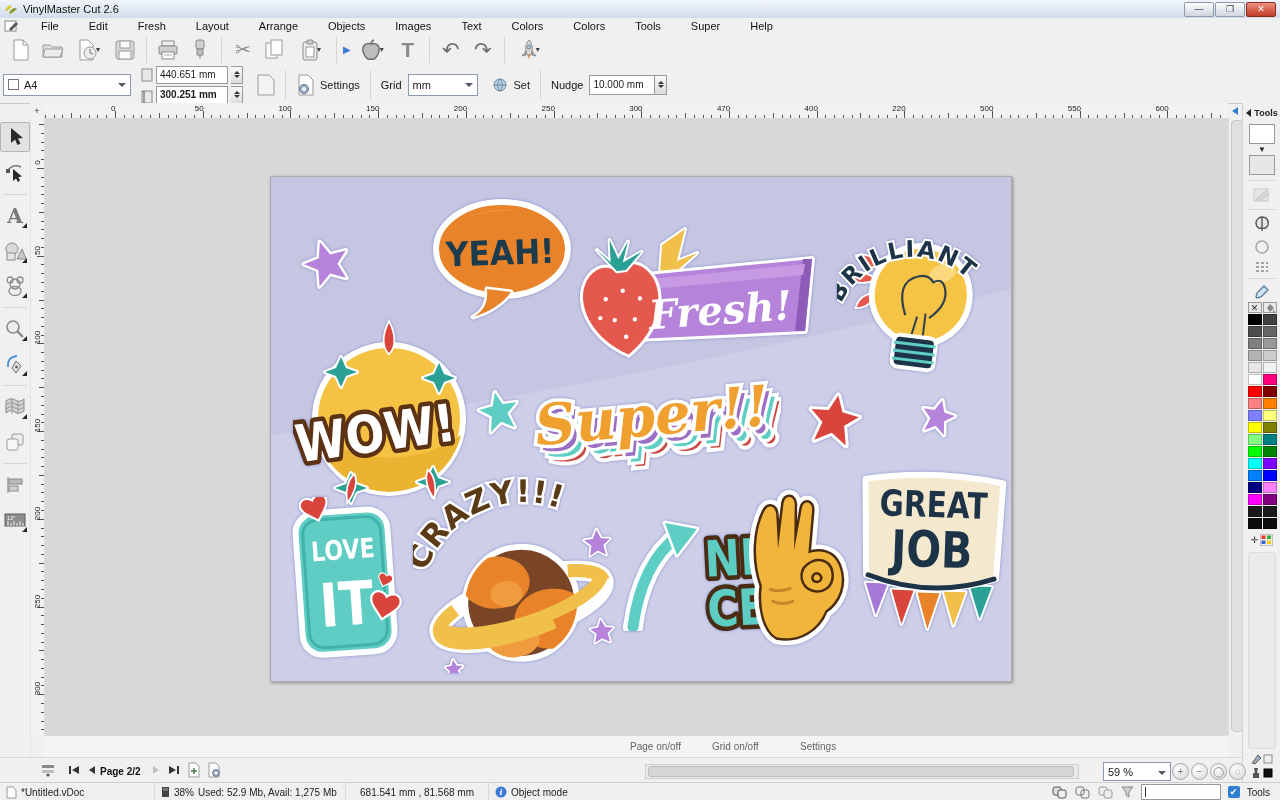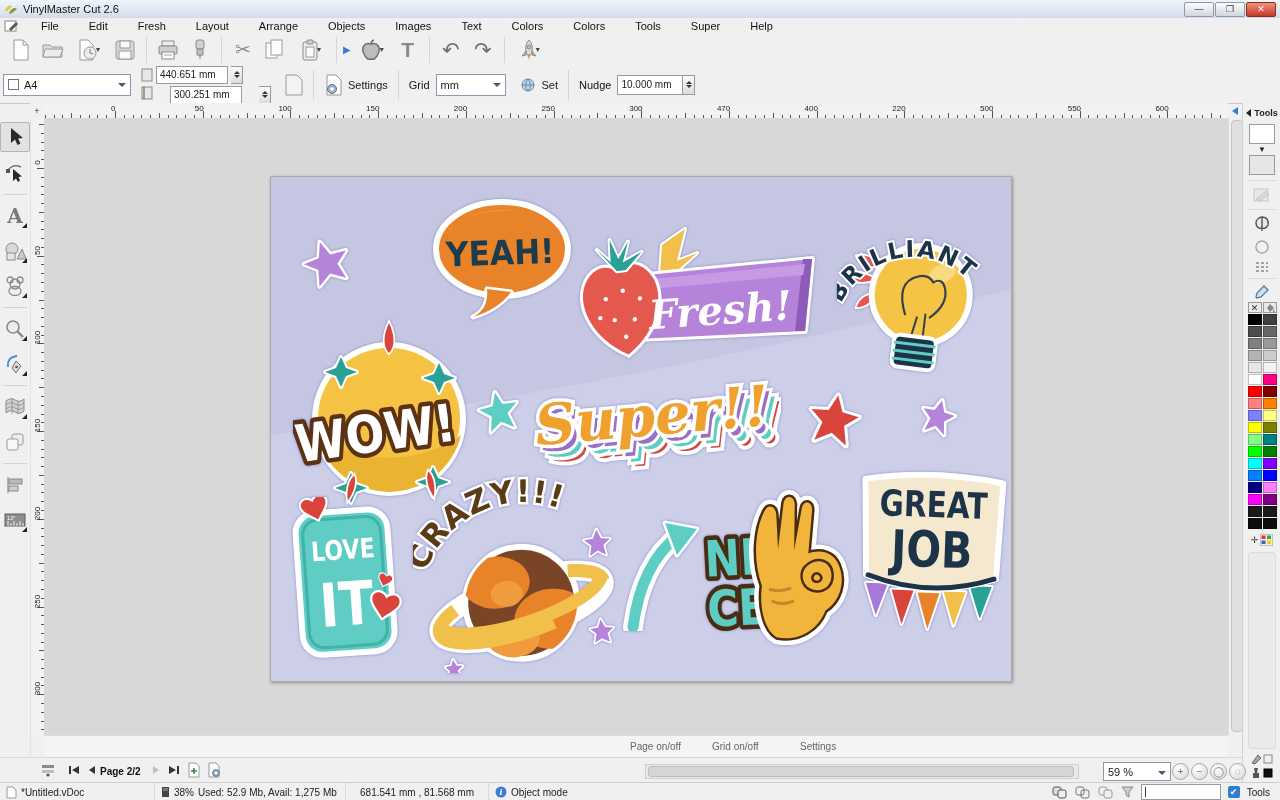--- a/index.html
+++ b/index.html
@@ -253,21 +253,21 @@
             <rect x="1" y="1" width="10" height="12" fill="#e8e8e8" stroke="#8a8a8a"></rect>
           </svg>
         <div class="field" style="width:64px;">
             <span>440.651 mm</span>
           </div>
         <div class="spin">
             <i class="up"></i>
             <i class="dn"></i>
           </div>
       </div>
-      <div style="display:flex;align-items:flex-start;gap:17px;">
+      <div style="display:flex;align-items:flex-end;gap:3px;font-weight:bold;">
         <svg width="12" height="14" viewBox="0 0 12 14">
             <rect x="1" y="1" width="10" height="12" fill="#e8e8e8" stroke="#8a8a8a"></rect>
             <line x1="3" y1="13" x2="3" y2="1" stroke="#555"></line>
           </svg>
         <div class="field" style="width:64px;">
             <span>300.251 mm</span>
           </div>
         <div class="spin">
             <i class="up"></i>
             <i class="dn"></i>

